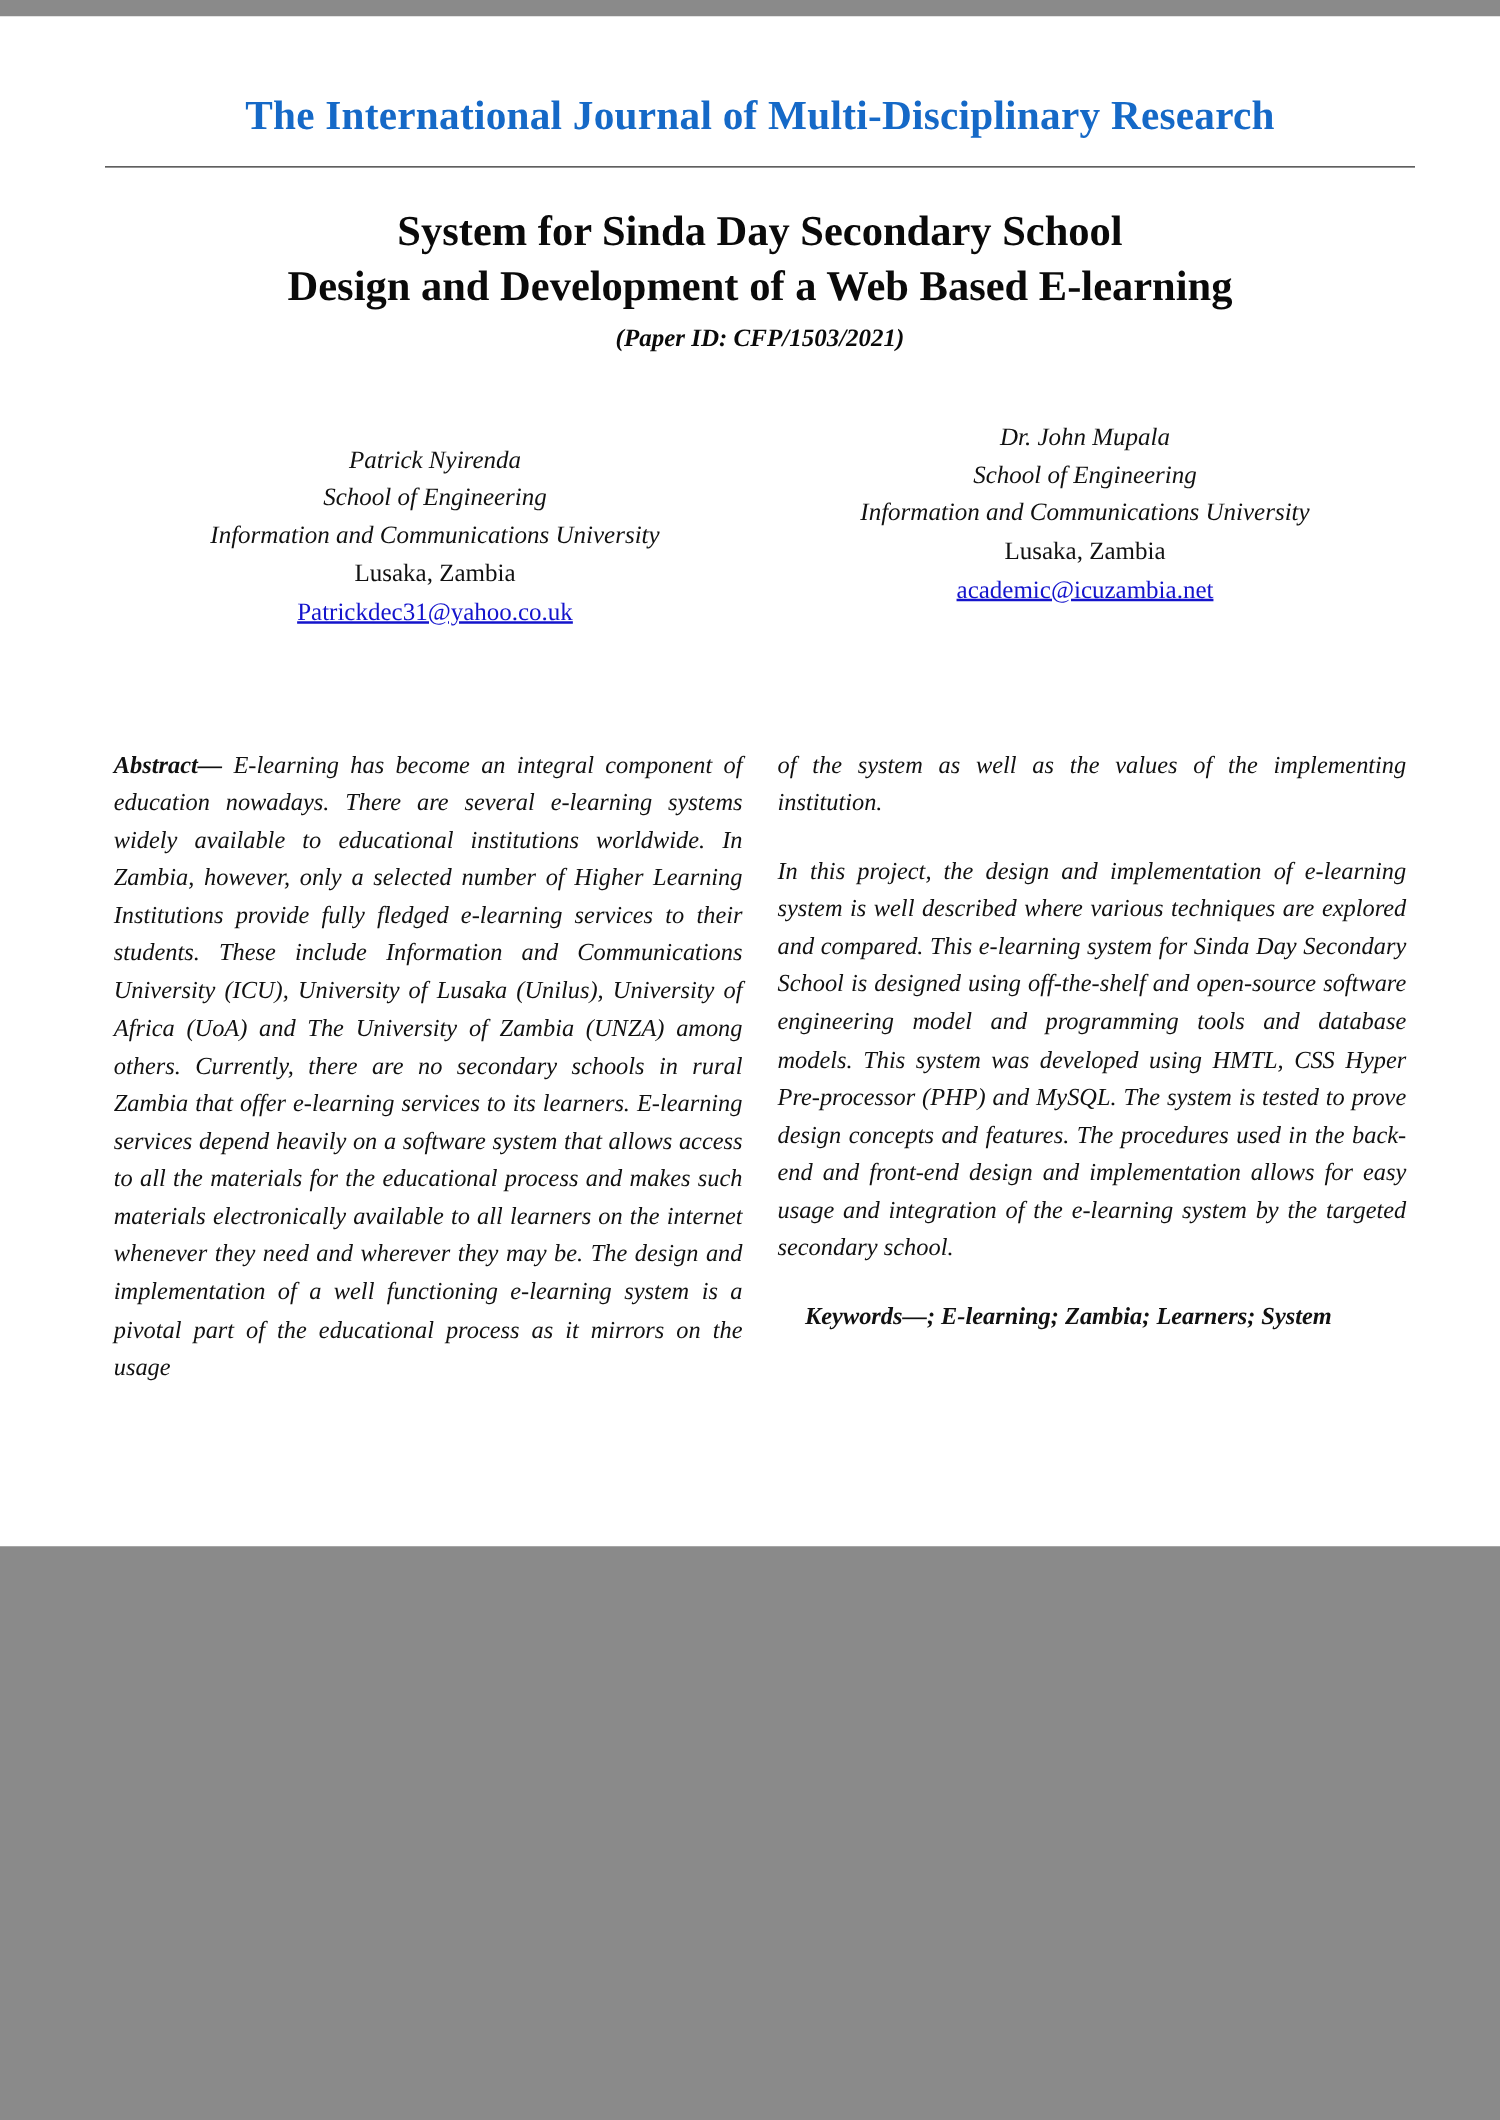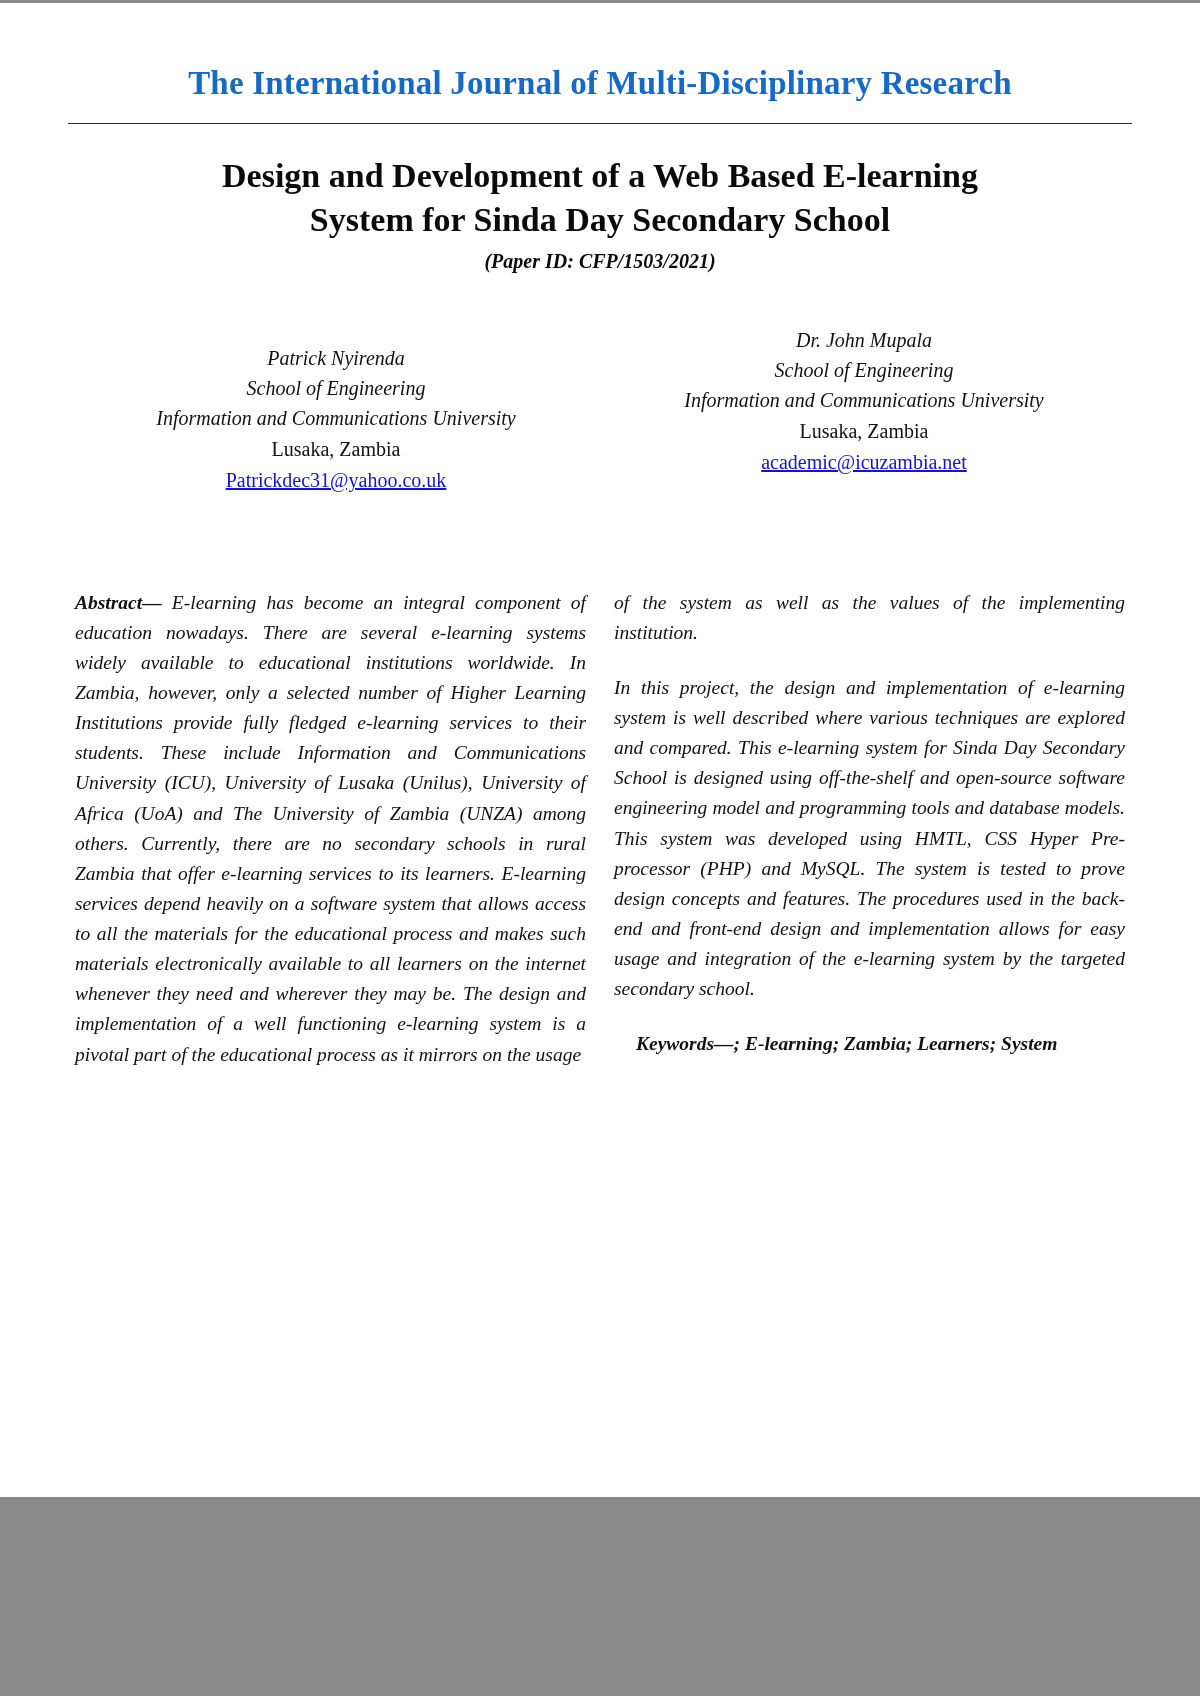--- a/index.html
+++ b/index.html
@@ -3,26 +3,27 @@
 <meta charset="utf-8">
 <style>
   html, body {
     margin: 0;
     padding: 0;
     background: #8a8a8a;
   }
   .page {
     position: relative;
     width: 1200px;
-    height: 1494px;
-    margin: 3px auto;
+    height: 1224px;
+    margin: 13px auto;
     background: #ffffff;
     box-sizing: border-box;
     overflow: hidden;
     font-family: "Liberation Serif", serif;
+    padding-left: 16px;
   }
 
   
   .journal-header {
     text-align: center;
     padding-top: 62px;
   }
   .journal-title {
     font-family: "Liberation Serif", serif;
     font-weight: bold;
@@ -168,22 +169,22 @@
 <body>
 
 <div class="page">
 
   <div class="journal-header">
     <div class="journal-title">The International Journal of Multi-Disciplinary Research</div>
   </div>
   <div class="header-rule"></div>
 
   <div class="paper-title">
+    <div>System for Sinda Day Secondary School</div>
     <div>Design and Development of a Web Based E-learning</div>
-    <div>System for Sinda Day Secondary School</div>
   </div>
   <div class="paper-id">(Paper ID: CFP/1503/2021)</div>
 
   <div class="authors">
     <div class="author-col left">
       <div class="author-name">Patrick Nyirenda</div>
       <div class="author-dept">School of Engineering</div>
       <div class="author-org">Information and Communications University</div>
       <div class="author-city">Lusaka, Zambia</div>
       <a href="#" class="author-email">Patrickdec31@yahoo.co.uk</a>

